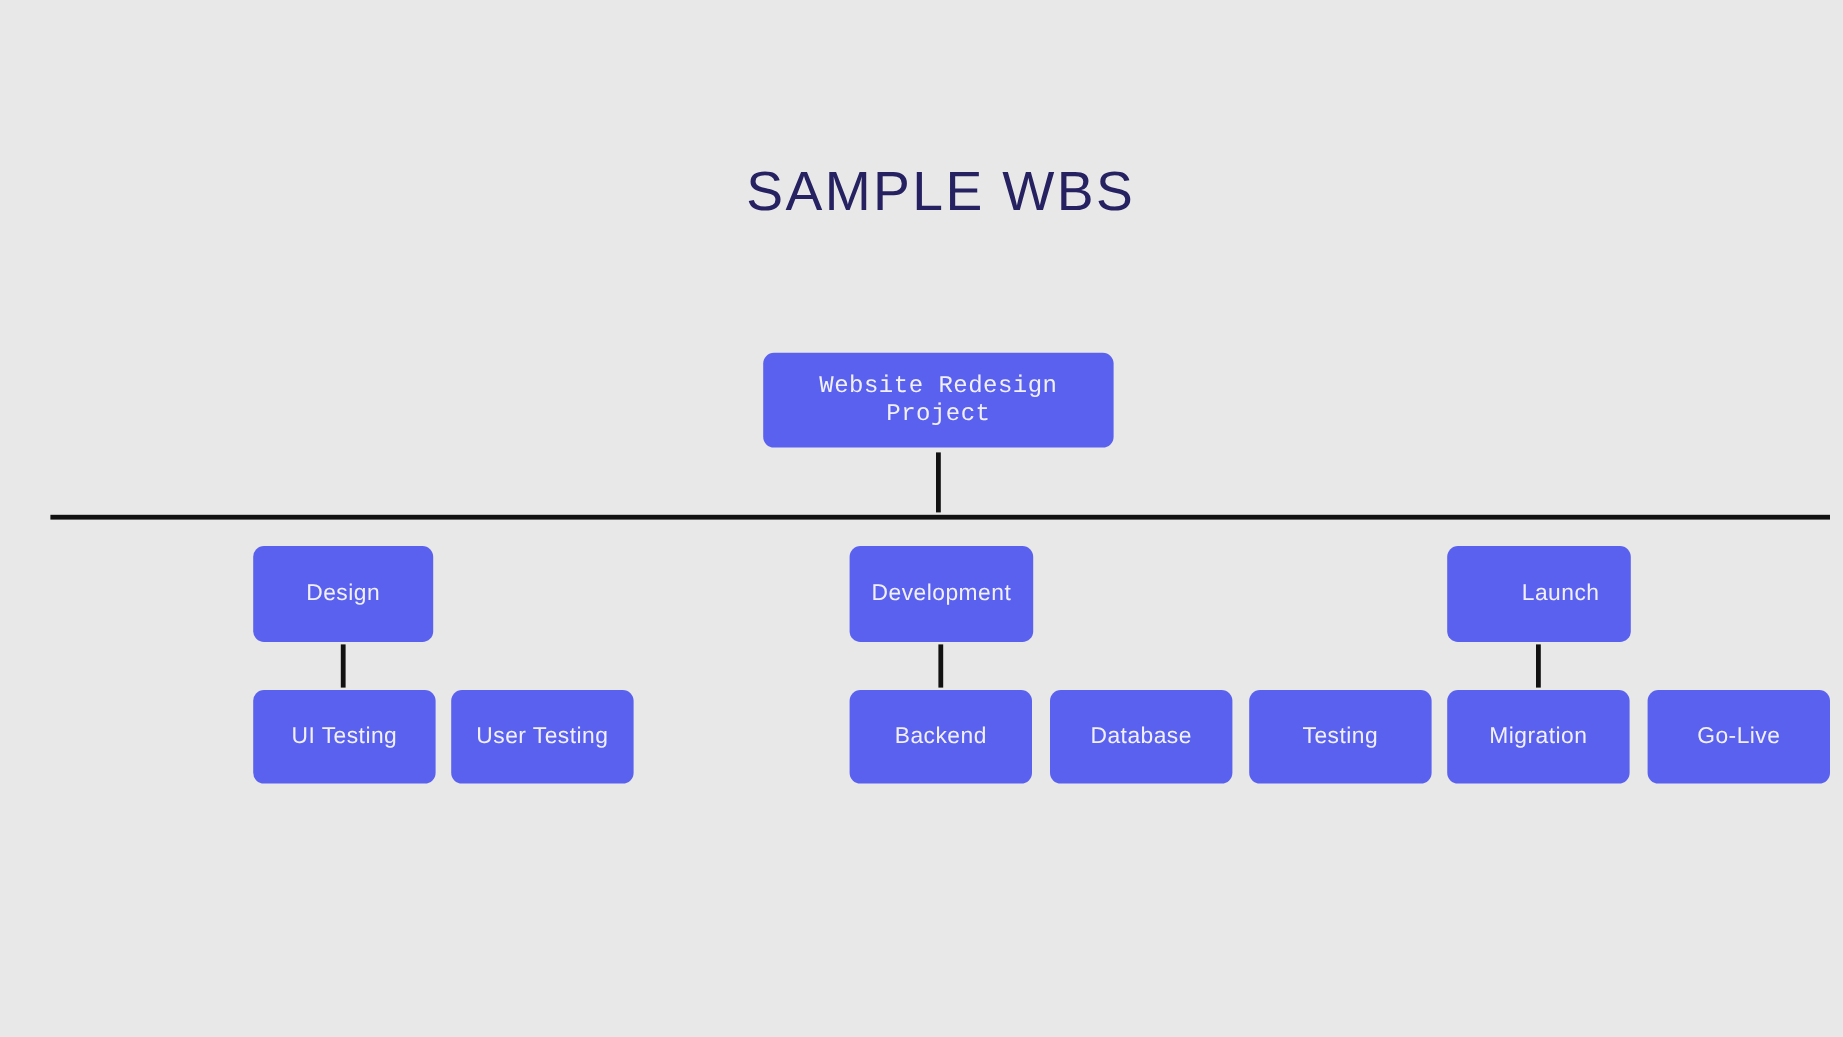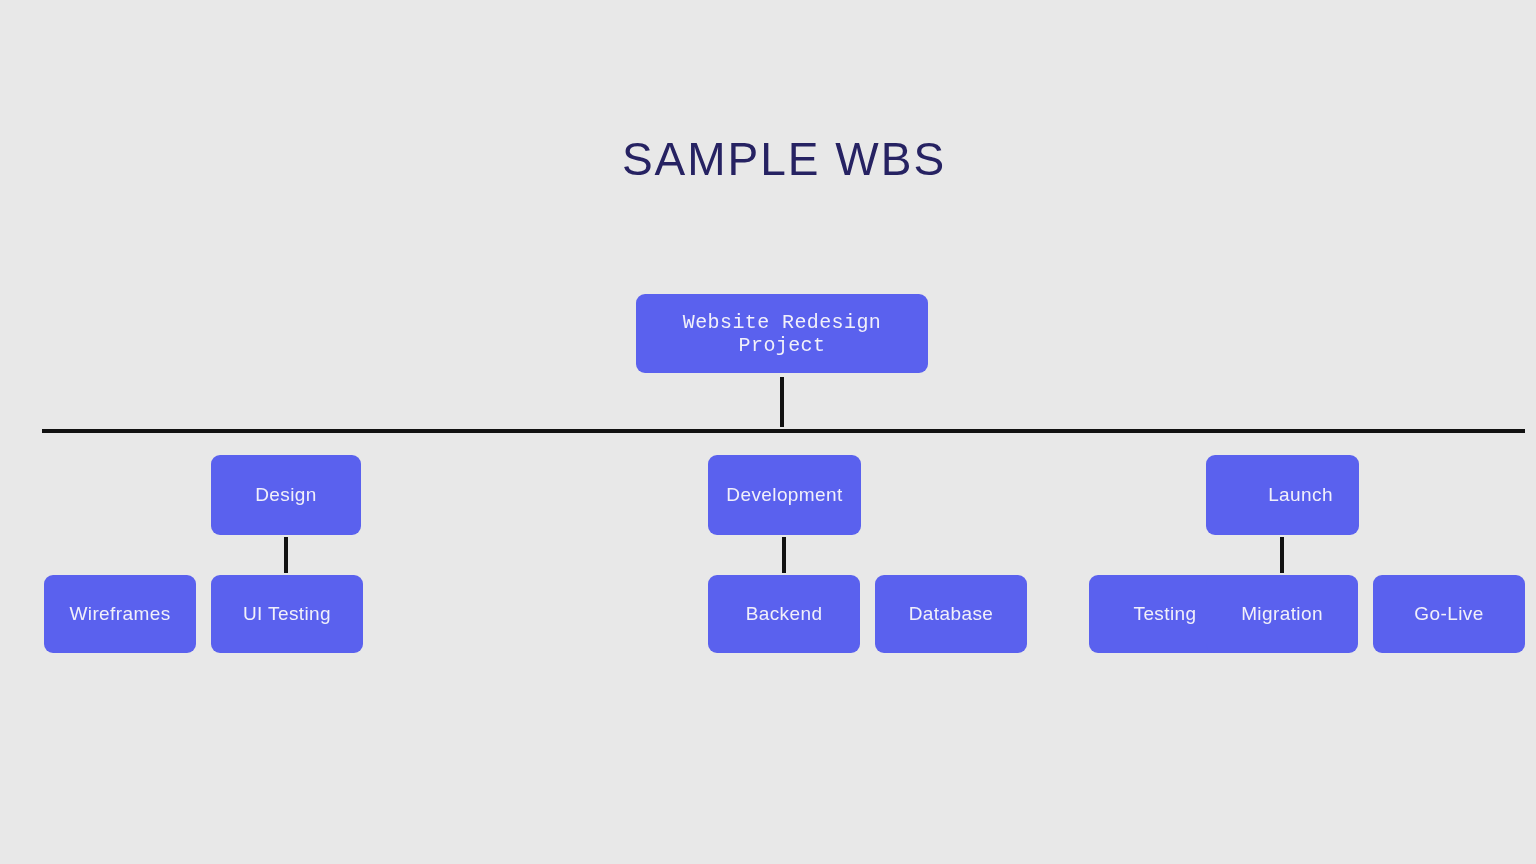--- a/index.html
+++ b/index.html
@@ -63,20 +63,20 @@
 
 <div class="hline" style="left: 26px; top: 429px; width: 1483px;"></div>
     <div class="connector" style="left: 764px; top: 377px; height: 50px;"></div>
     <div class="connector" style="left: 268px; top: 537px; height: 36px;"></div>
     <div class="connector" style="left: 766px; top: 537px; height: 36px;"></div>
     <div class="connector" style="left: 1264px; top: 537px; height: 36px;"></div>
     <div class="wbs-node root" style="left: 620px; top: 294px; width: 292px; height: 79px; font-family: Liberation Mono, monospace;">Website Redesign Project</div>
     <div class="wbs-node" style="left: 195px; top: 455px; width: 150px; height: 80px;">Design</div>
     <div class="wbs-node" style="left: 692px; top: 455px; width: 153px; height: 80px;">Development</div>
     <div class="wbs-node" style="left: 1190px; top: 455px; width: 153px; height: 80px; padding-left: 36px;">Launch</div>
-    <div class="wbs-node" style="left: 28px; top: 575px; width: 152px; height: 78px;">Wireframes</div>
     <div class="wbs-node" style="left: 195px; top: 575px; width: 152px; height: 78px;">UI Testing</div>
+    <div class="wbs-node" style="left: 360px; top: 575px; width: 152px; height: 78px;">User Testing</div>
     <div class="wbs-node" style="left: 692px; top: 575px; width: 152px; height: 78px;">Backend</div>
     <div class="wbs-node" style="left: 859px; top: 575px; width: 152px; height: 78px;">Database</div>
-    <div class="wbs-node" style="left: 1073px; top: 575px; width: 152px; height: 78px;">Testing</div>
+    <div class="wbs-node" style="left: 1025px; top: 575px; width: 152px; height: 78px;">Testing</div>
     <div class="wbs-node" style="left: 1190px; top: 575px; width: 152px; height: 78px;">Migration</div>
     <div class="wbs-node" style="left: 1357px; top: 575px; width: 152px; height: 78px;">Go-Live</div>
   </div>
 
 </body></html>

